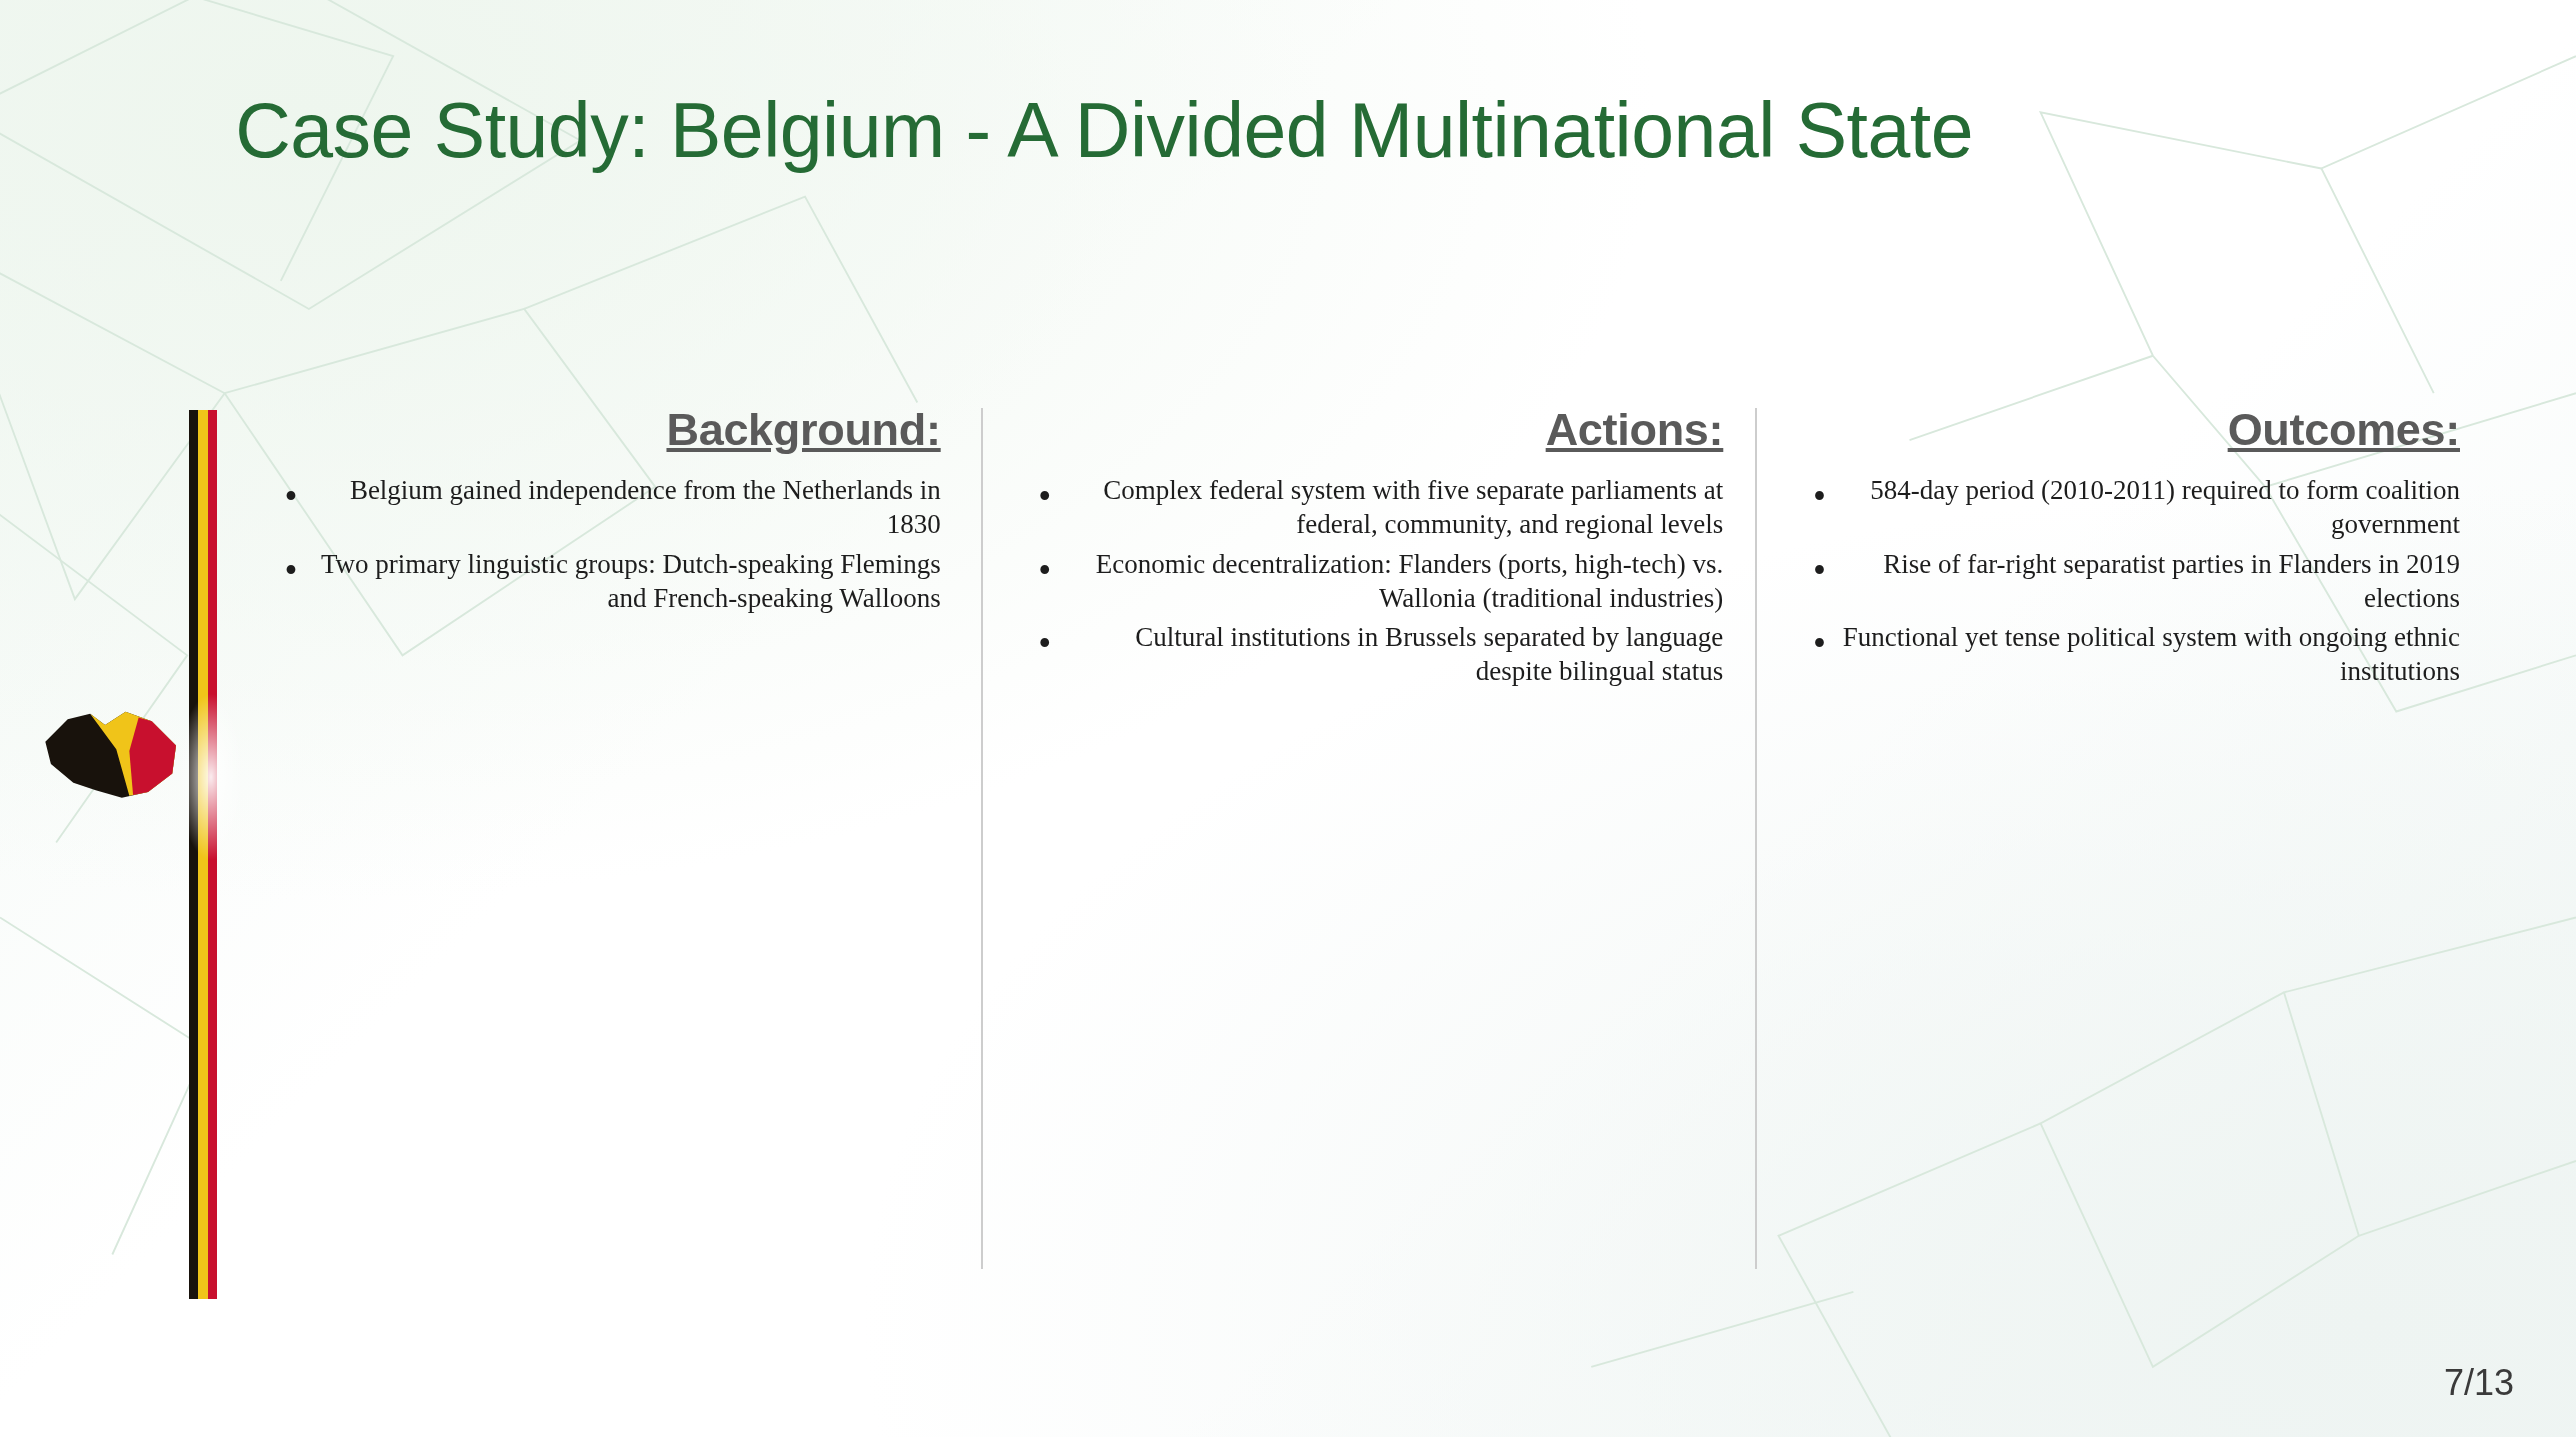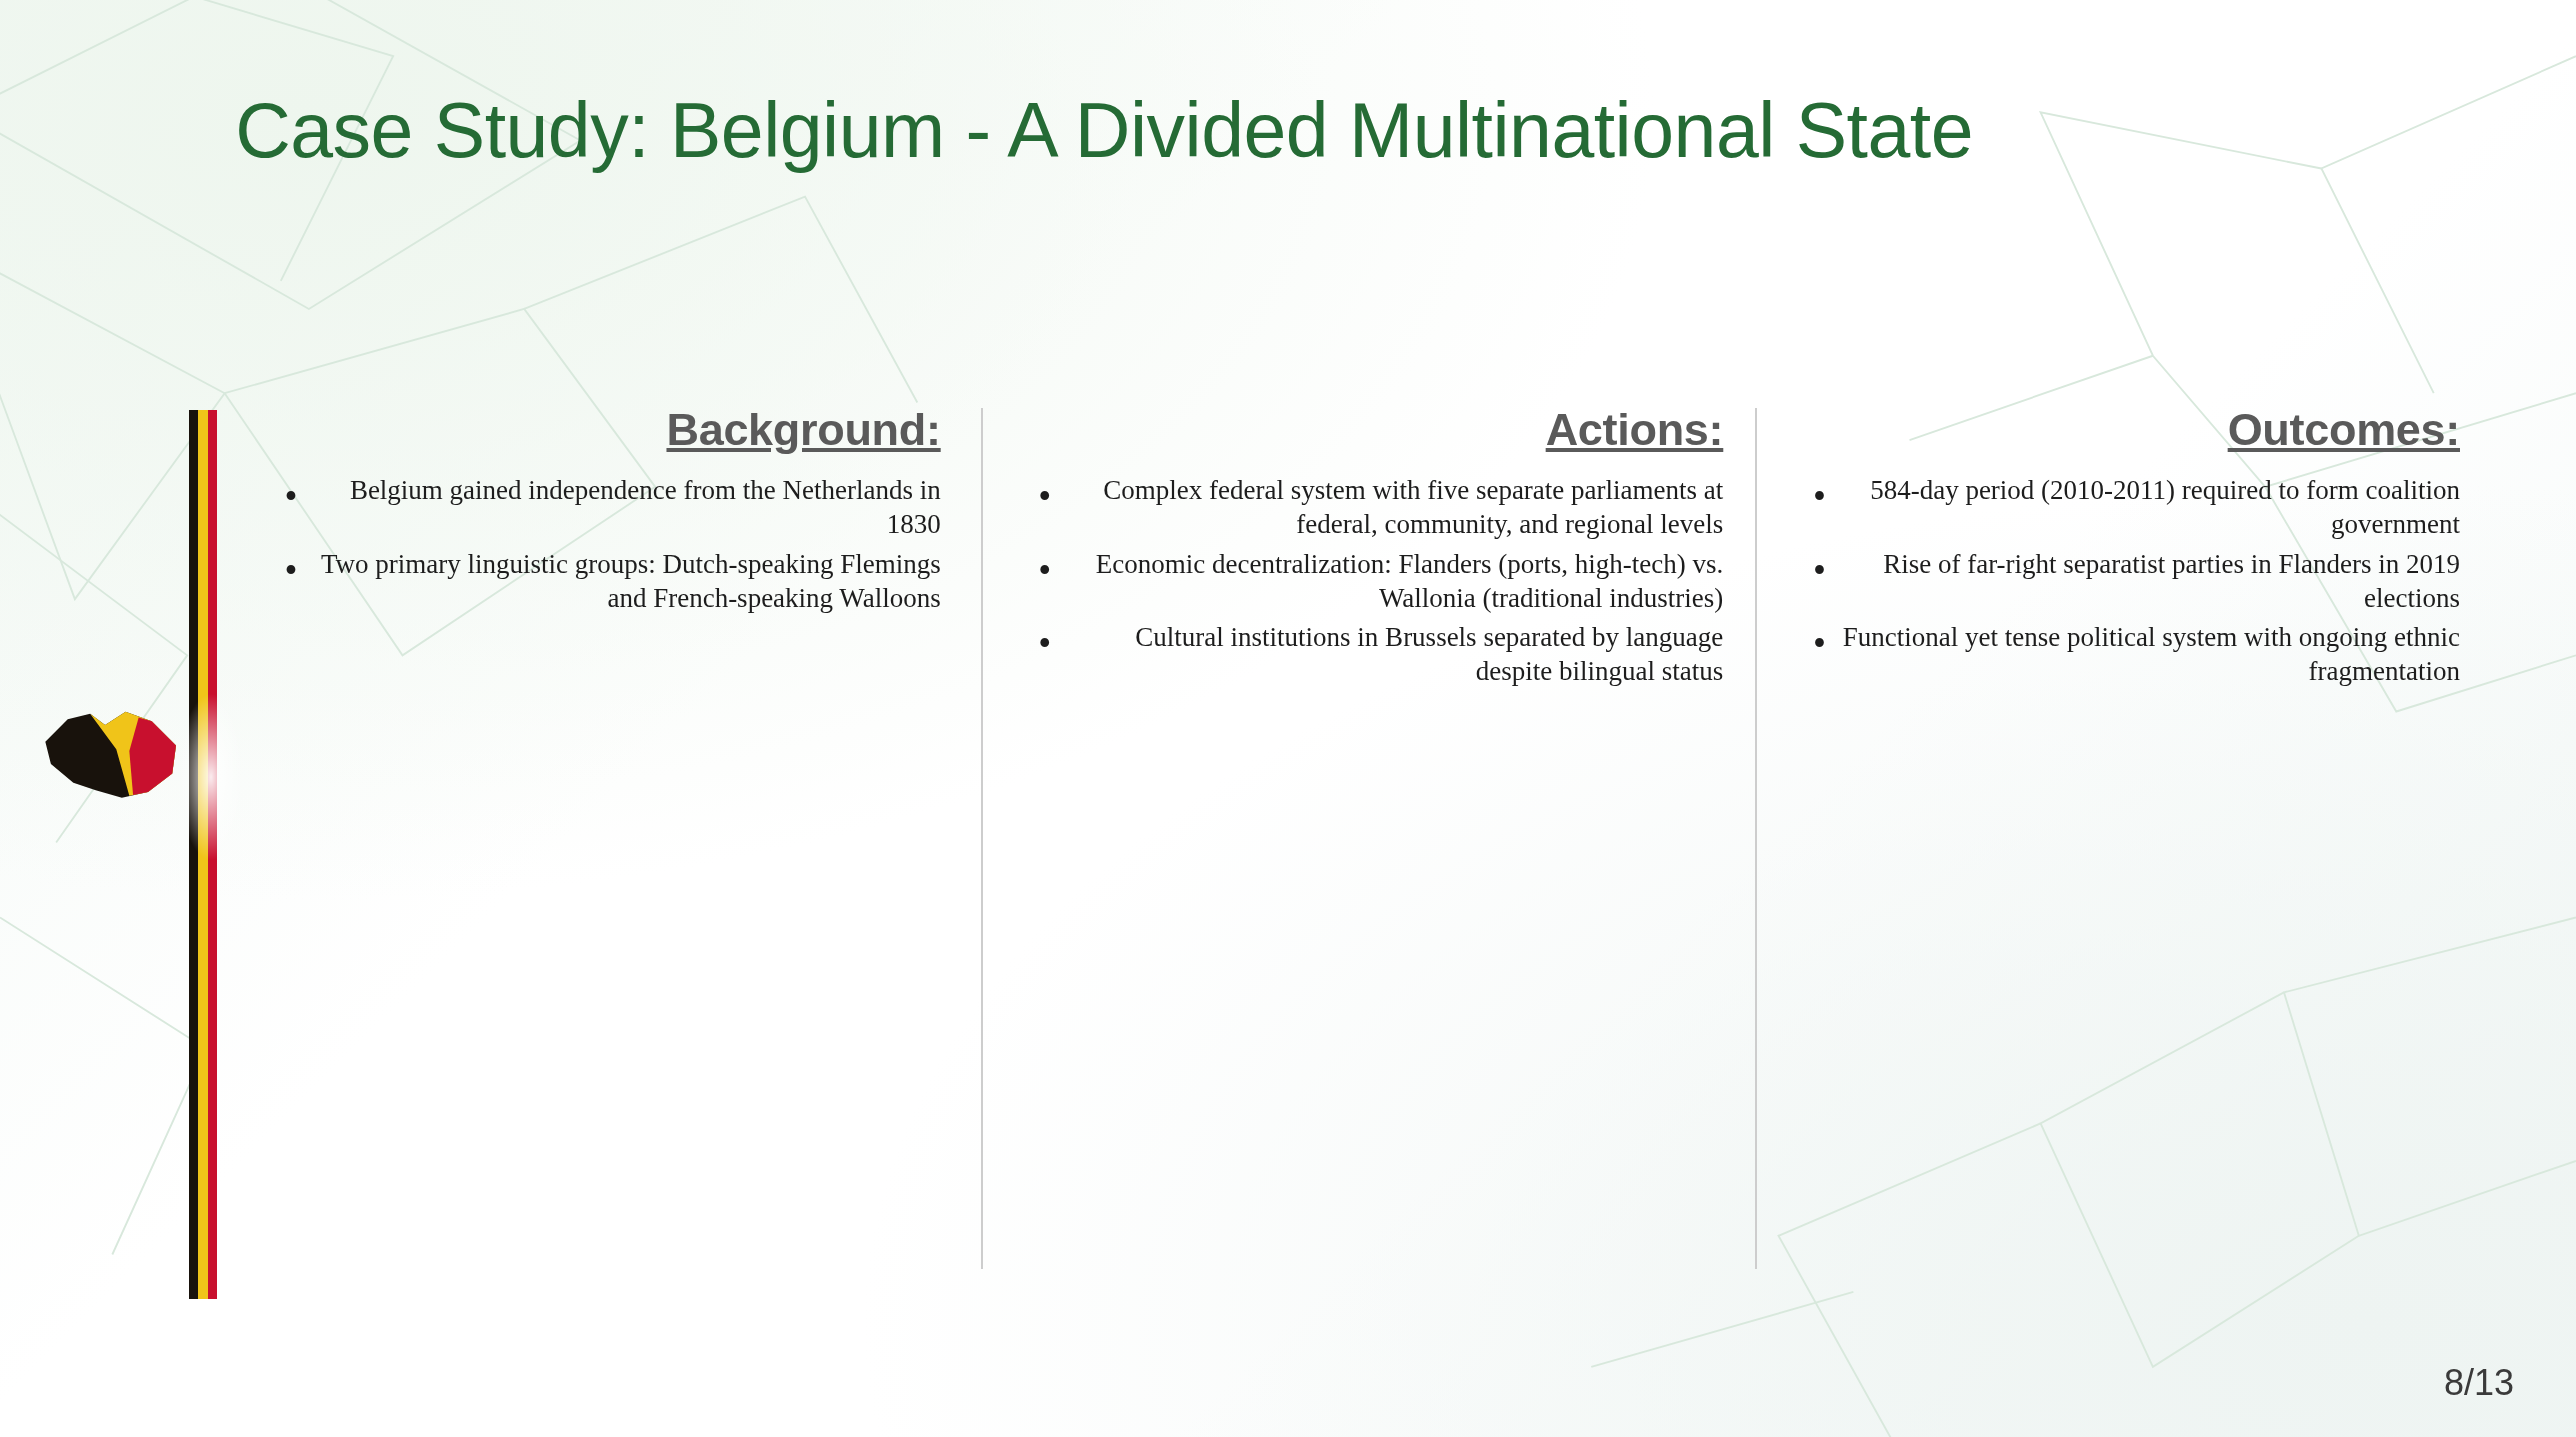--- a/index.html
+++ b/index.html
@@ -204,23 +204,23 @@
         <li>Cultural institutions in Brussels separated by language despite bilingual status</li>
       </ul>
     </div>
 
     <div class="col col-3">
       <div class="col-div"></div>
       <div class="col-head">Outcomes:</div>
       <ul class="bullets">
         <li>584-day period (2010-2011) required to form coalition government</li>
         <li>Rise of far-right separatist parties in Flanders in 2019 elections</li>
-        <li>Functional yet tense political system with ongoing ethnic fragmentation</li>
+        <li>Functional yet tense political system with ongoing ethnic institutions</li>
       </ul>
 
     </div>
 
   </div>
 
-  <div class="page-num">8/13</div>
+  <div class="page-num">7/13</div>
 
 </div>
 
 
 </body></html>

